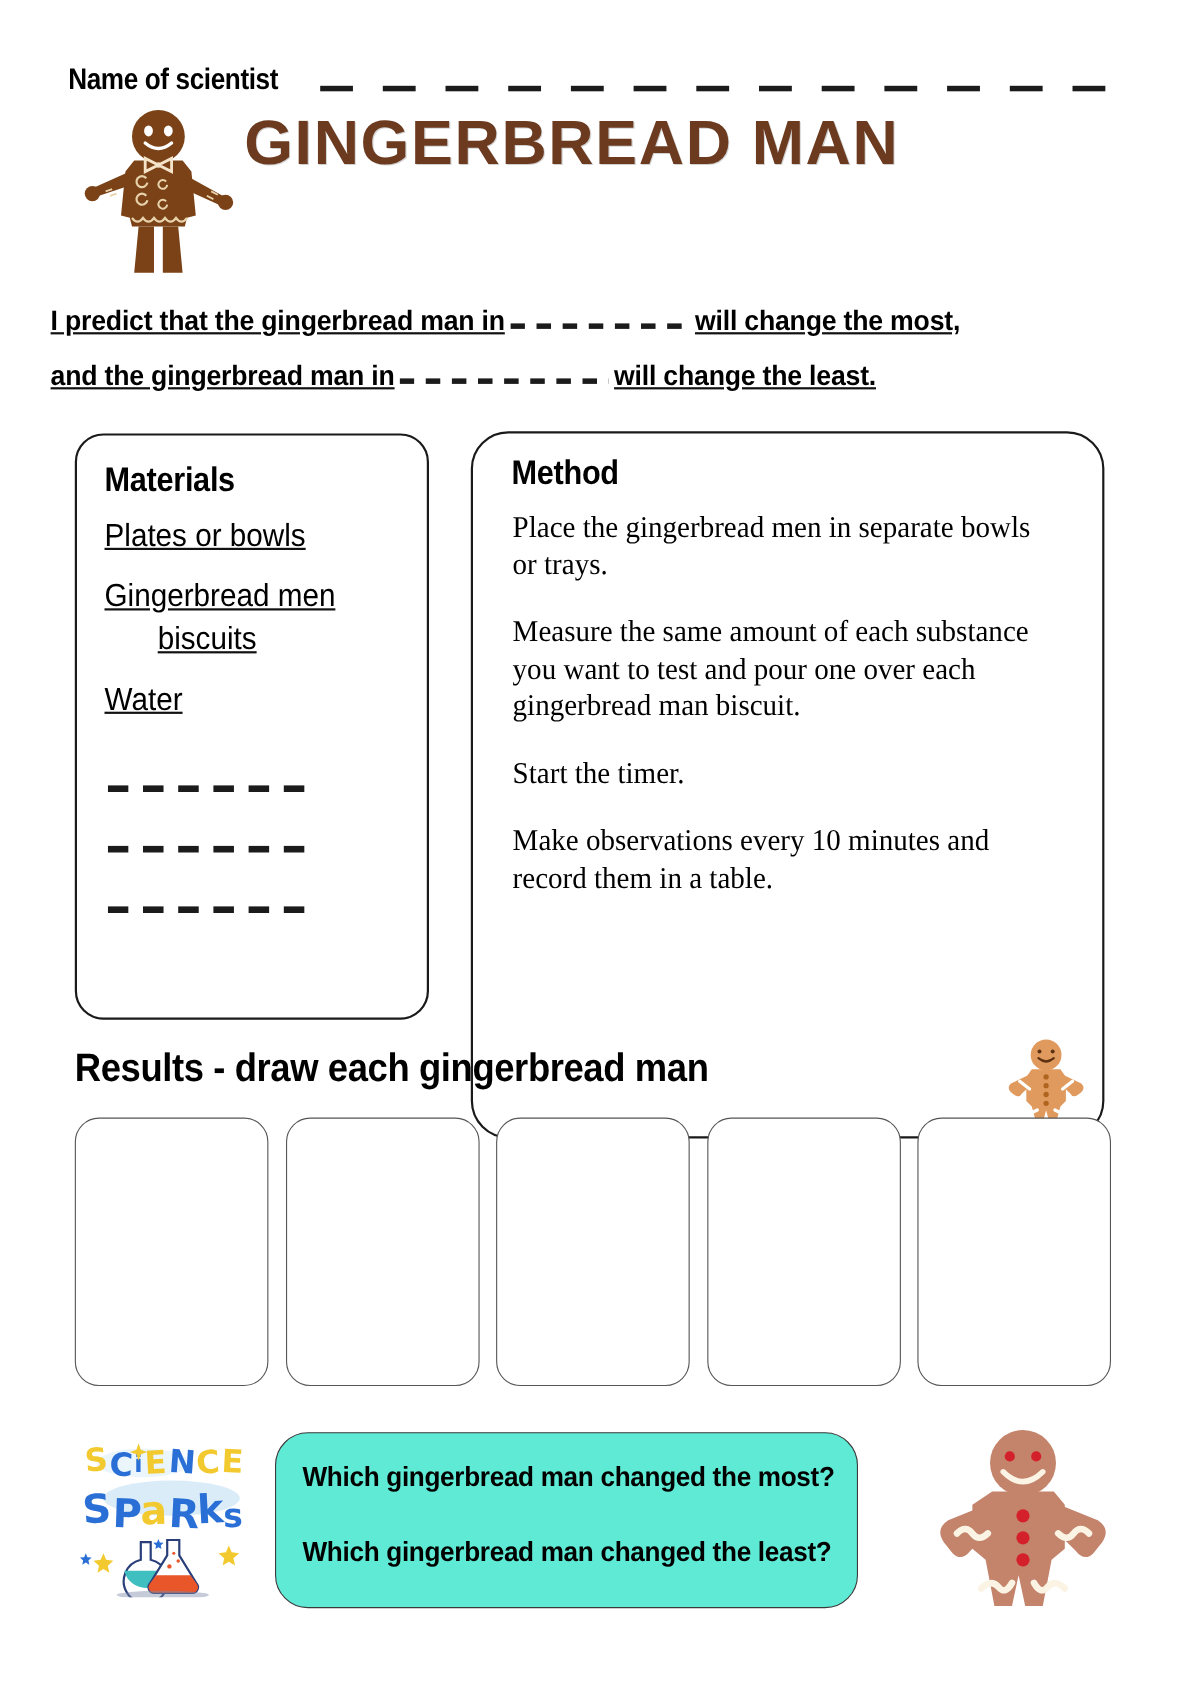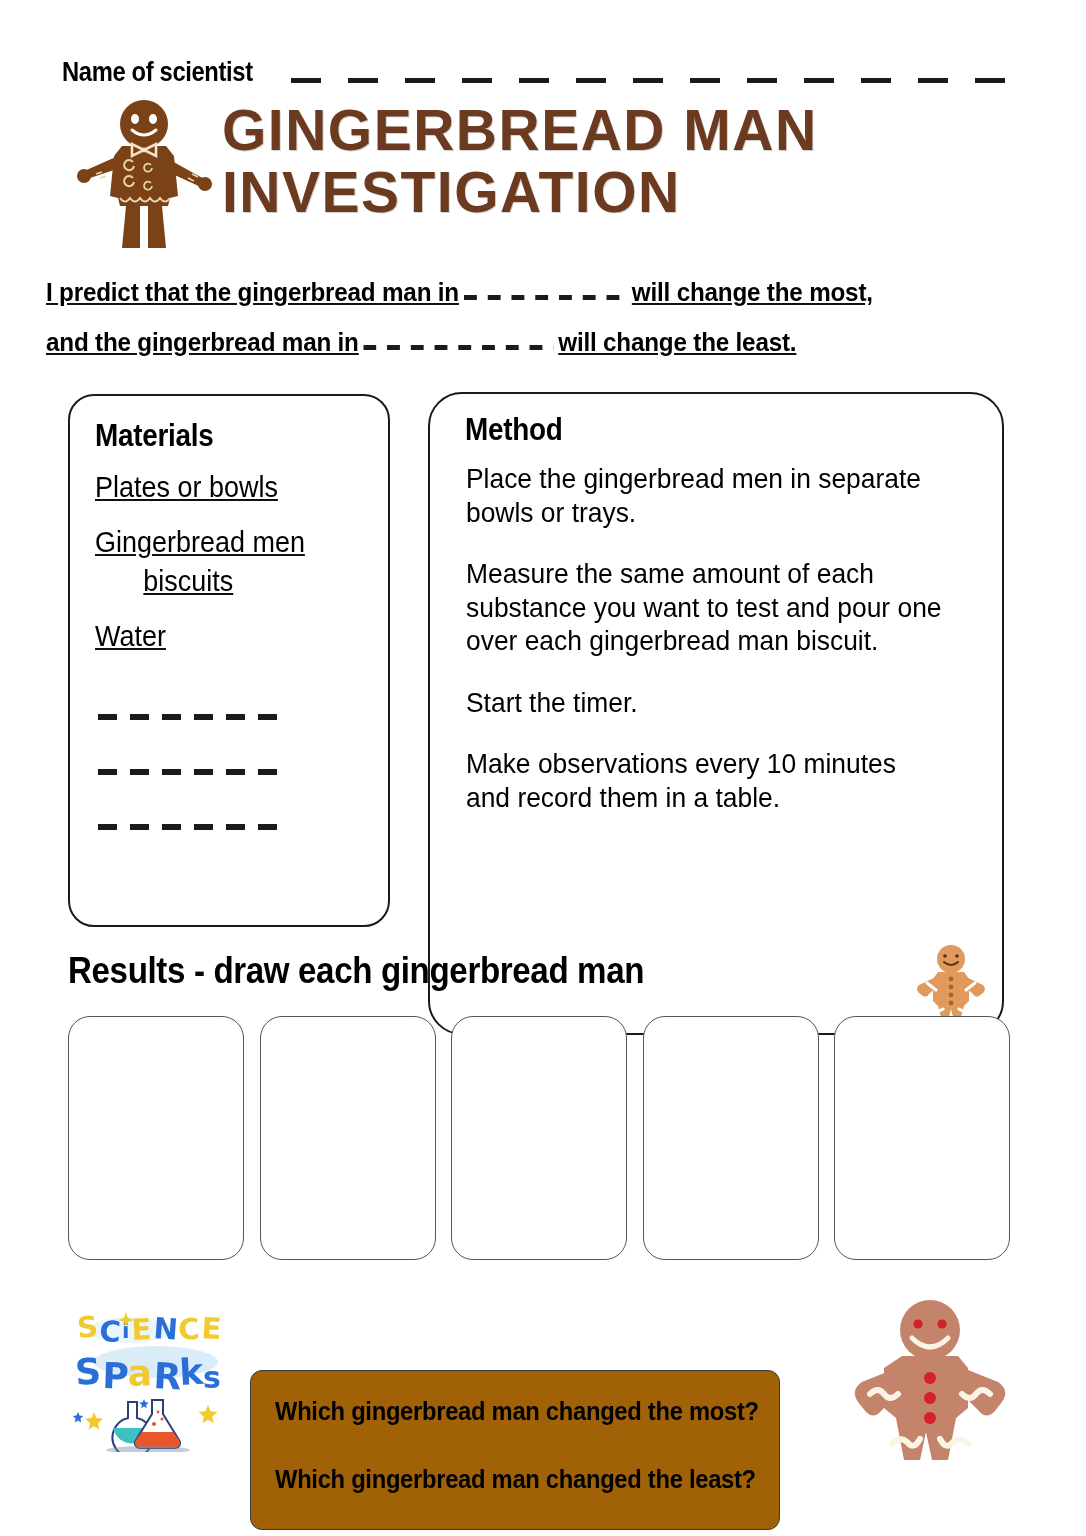--- a/index.html
+++ b/index.html
@@ -151,20 +151,21 @@
       #1b1b1b 0px, #1b1b1b 19px,
       transparent 19px, transparent 32px);
     background-size: 32px 5.5px;
     background-repeat: repeat-x;
   }
 
   .method-body {
     position: absolute;
     left: 36px; top: 68px;
     width: 500px;
+    font-family: Liberation Serif, serif;
   }
   .method-step {
     font-size: 27.5px;
     line-height: 1.22;
     color: #000;
     margin-bottom: 28px;
     transform: scaleX(0.96);
     transform-origin: left center;
   }
   .method-step:last-child { margin-bottom: 0; }
@@ -204,25 +205,25 @@
 
   
   .logo {
     position: absolute;
     left: 70px; top: 1300px;
     width: 168px; height: 152px;
   }
 
   .question-card {
     position: absolute;
-    left: 250px; top: 1370px;
+    left: 250px; top: 1302px;
     width: 530px; height: 160px;
     border: 1.8px solid #3a3a3a;
-    border-radius: 12px;
-    background: #a16207;
+    border-radius: 30px;
+    background: #5eead4;
   }
   .question {
     position: absolute;
     left: 24px;
     font-size: 25px;
     font-weight: bold;
     color: #000;
     letter-spacing: -0.3px;
     white-space: nowrap;
     transform: scaleX(0.95);
@@ -281,21 +282,20 @@
 
       <path d="M46 100 q5 7 10 0 q5 7 10 0 q5 7 10 0 q5 7 10 0 q5 7 10 0" fill="none" stroke="#E8D2AC" stroke-width="2"></path>
 
       <path d="M22 76 l6 -2 M26 80 l6 -2" stroke="#E8D2AC" stroke-width="1.6"></path>
       <path d="M114 80 l6 3 M118 76 l6 3" stroke="#E8D2AC" stroke-width="1.6"></path>
     </svg>
   </div>
 
   <div class="title-block">
     <div class="title-line">GINGERBREAD MAN</div>
-    <div class="title-line">INVESTIGATION</div>
   </div>
 
   <div class="prediction">
     <div class="pred-line">
       <span>I predict that the gingerbread man in</span><span class="inline-dashes w1"></span><span>will change the most,</span>
     </div>
     <div class="pred-line">
       <span>and the gingerbread man in</span><span class="inline-dashes w2"></span><span>will change the least.</span>
     </div>
   </div>

